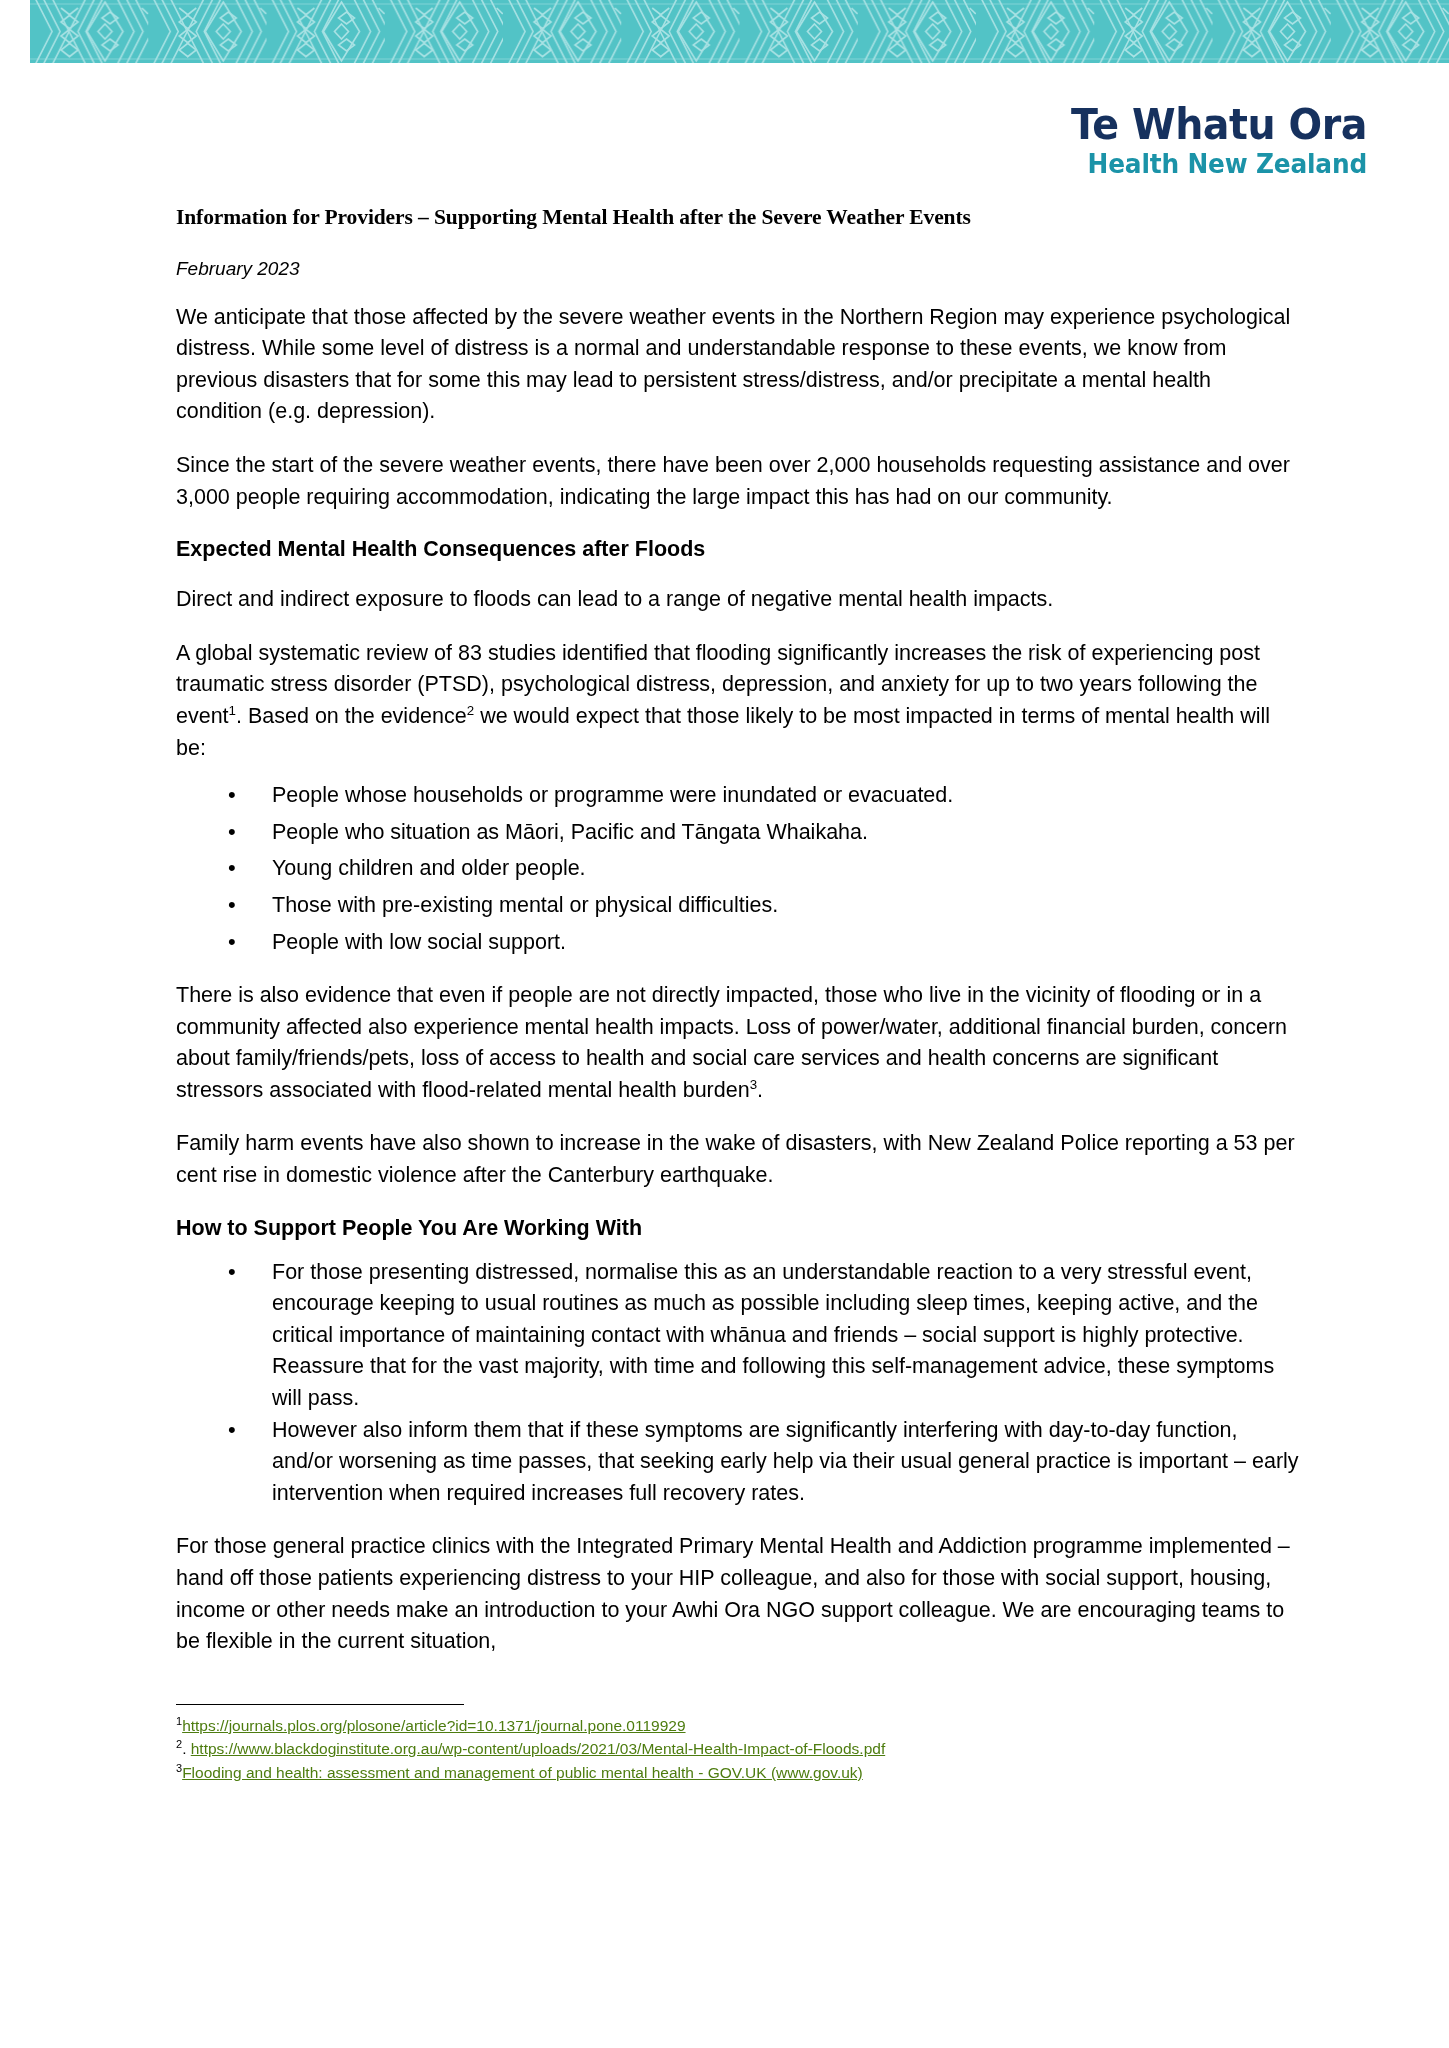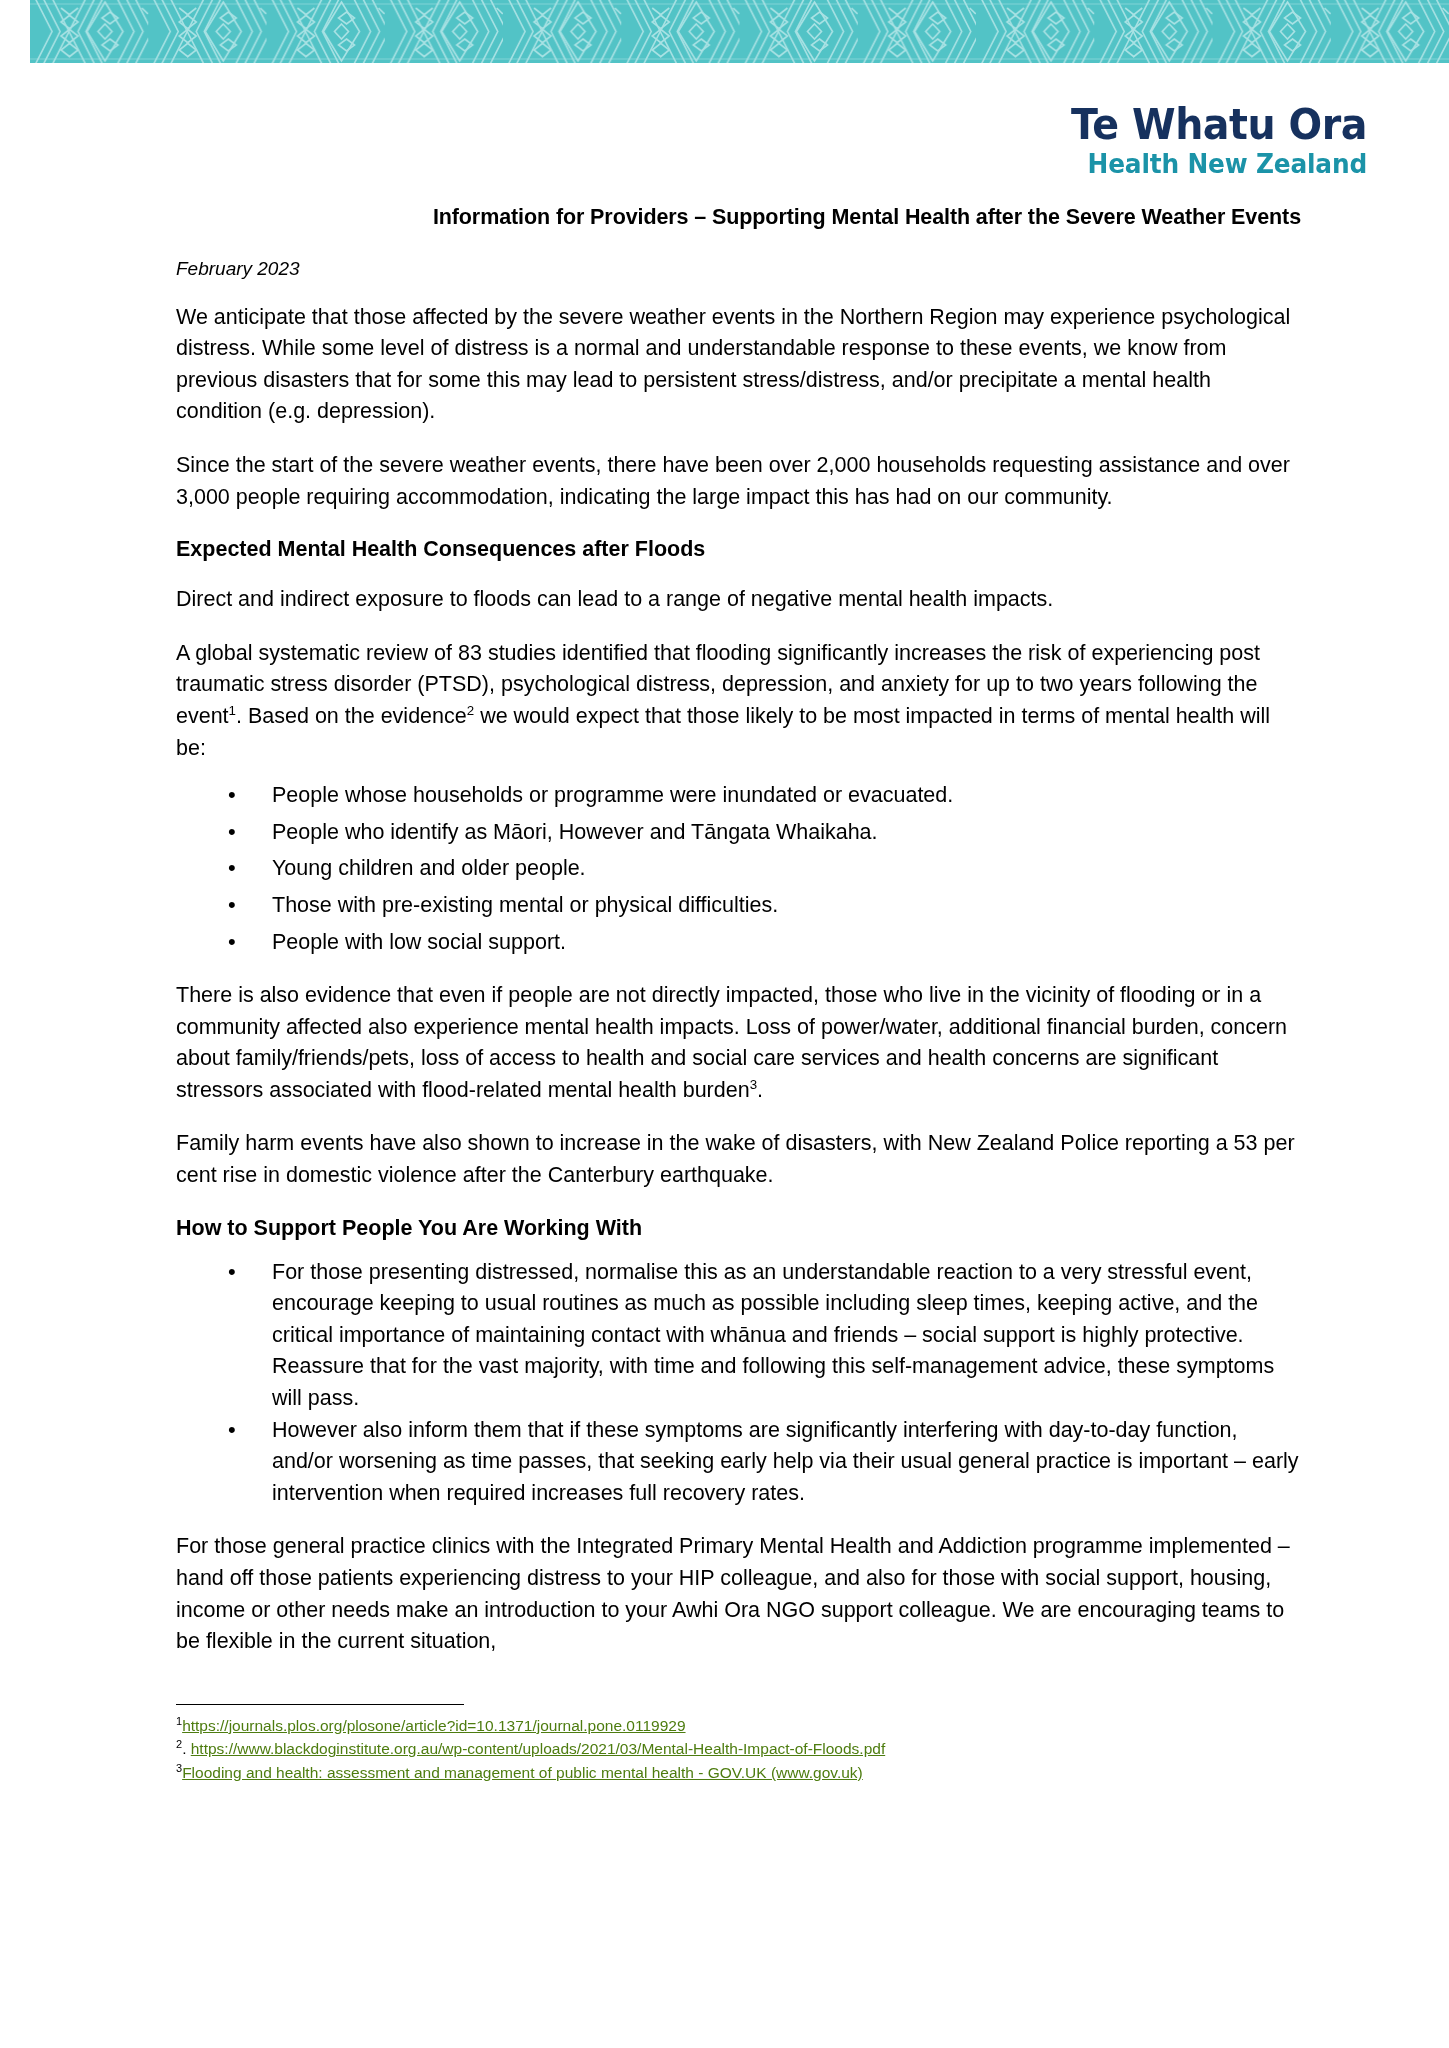--- a/index.html
+++ b/index.html
@@ -60,23 +60,24 @@
   }
 
   
   .page {
     padding: 0 148px 0 176px;
     box-sizing: border-box;
   }
   .doc-title {
     font-size: 21.5px;
     font-weight: bold;
-    text-align: right;
+    text-align: left;
     margin: 24px 0 0 0;
     letter-spacing: -0.1px;
+    font-family: Liberation Serif, serif;
   }
   .doc-date {
     font-style: italic;
     font-size: 19px;
     margin: 28px 0 0 0;
   }
   p.body {
     font-size: 21.5px;
     line-height: 1.47;
     margin: 22px 0 0 0;
@@ -196,21 +197,21 @@
   <p class="body">Since the start of the severe weather events, there have been over 2,000 households requesting assistance and over 3,000 people requiring accommodation, indicating the large impact this has had on our community.</p>
 
   <h2 class="section">Expected Mental Health Consequences after Floods</h2>
 
   <p class="body">Direct and indirect exposure to floods can lead to a range of negative mental health impacts.</p>
 
   <p class="body"><span>A global systematic review of 83 studies identified that flooding significantly increases the risk of experiencing post traumatic stress disorder (PTSD), psychological distress, depression, and anxiety for up to two years following the event</span><sup>1</sup><span>. Based on the evidence</span><sup>2</sup><span> we would expect that those likely to be most impacted in terms of mental health will be:</span></p>
 
   <ul class="bullets">
     <li>People whose households or programme were inundated or evacuated.</li>
-    <li>People who identify as Māori, However and Tāngata Whaikaha.</li>
+    <li>People who situation as Māori, Pacific and Tāngata Whaikaha.</li>
     <li>Young children and older people.</li>
     <li>Those with pre-existing mental or physical difficulties.</li>
     <li>People with low social support.</li>
   </ul>
 
   <p class="body"><span>There is also evidence that even if people are not directly impacted, those who live in the vicinity of flooding or in a community affected also experience mental health impacts. Loss of power/water, additional financial burden, concern about family/friends/pets, loss of access to health and social care services and health concerns are significant stressors associated with flood-related mental health burden</span><sup>3</sup><span>.</span></p>
 
   <p class="body">Family harm events have also shown to increase in the wake of disasters, with New Zealand Police reporting a 53 per cent rise in domestic violence after the Canterbury earthquake.</p>
 
   <h2 class="section">How to Support People You Are Working With</h2>

